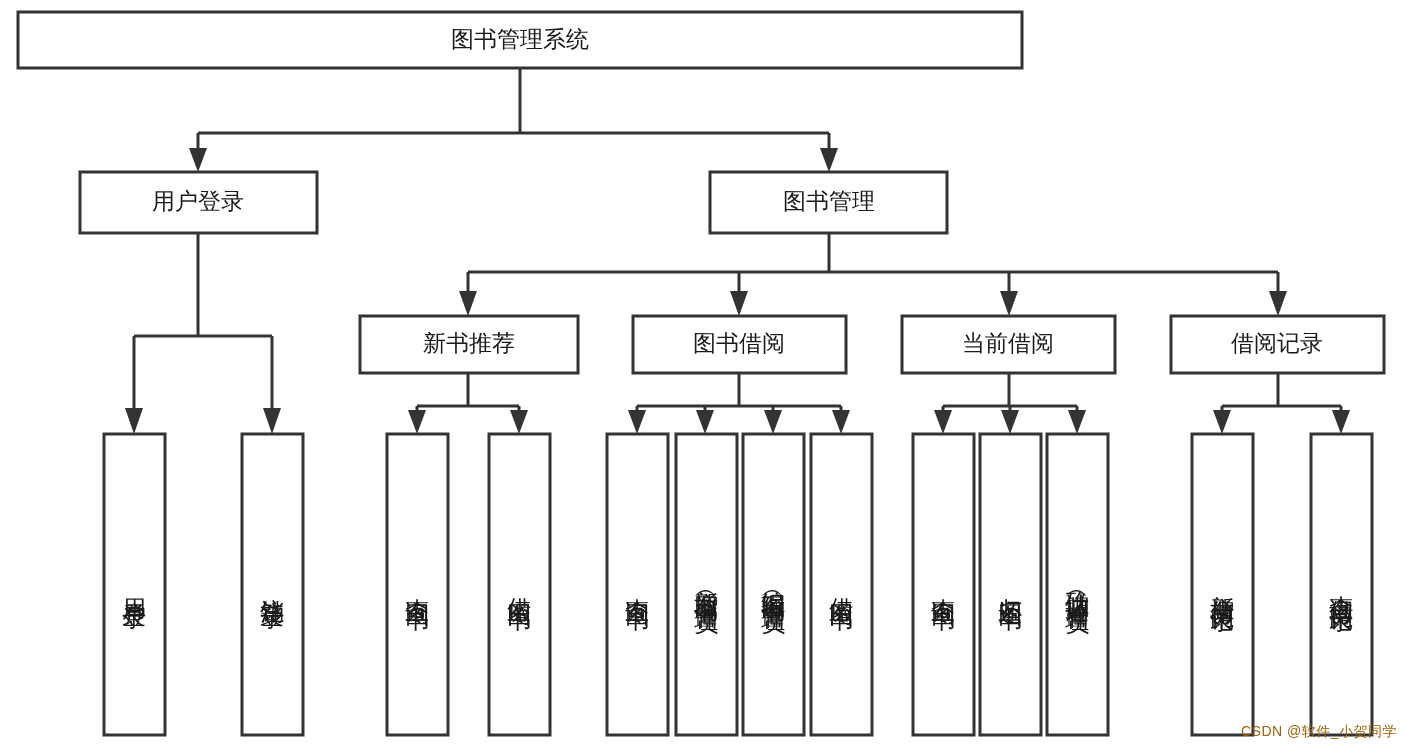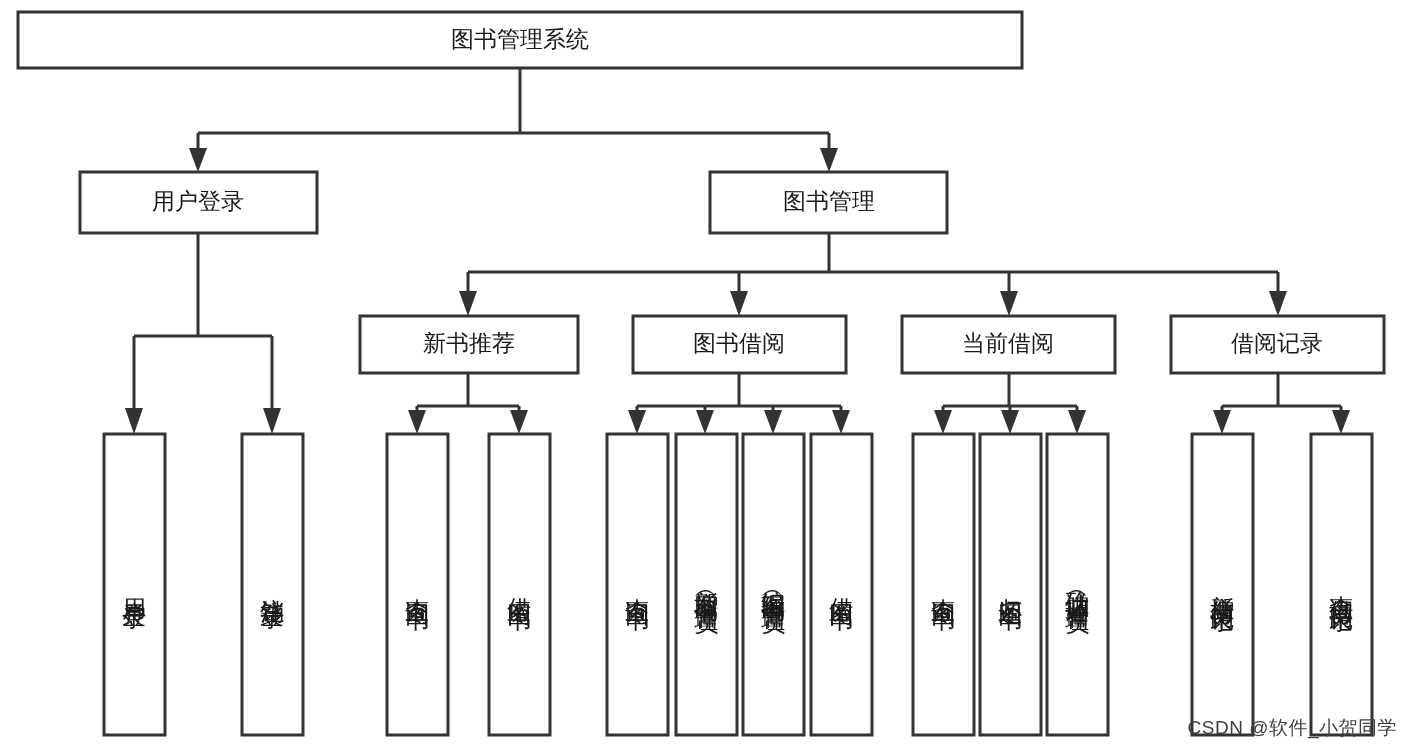--- a/index.html
+++ b/index.html
@@ -63,22 +63,22 @@
     line-height: 1.22;
     letter-spacing: 3px;
     color: #1a1a1a;
     white-space: nowrap;
   }
   .watermark {
     position: absolute;
     right: 8px;
     bottom: 6px;
     font-family: "Liberation Sans", "DejaVu Sans", sans-serif;
-    font-size: 19px;
-    color: #404040;
+    font-size: 14px;
+    color: #a16207;
     letter-spacing: 0.5px;
     white-space: nowrap;
   }
 </style>
 </head>
 <body>
 
 <div id="diagram-root">
 
   <svg id="flow-svg" viewBox="0 0 1405 747" xmlns="http://www.w3.org/2000/svg">

